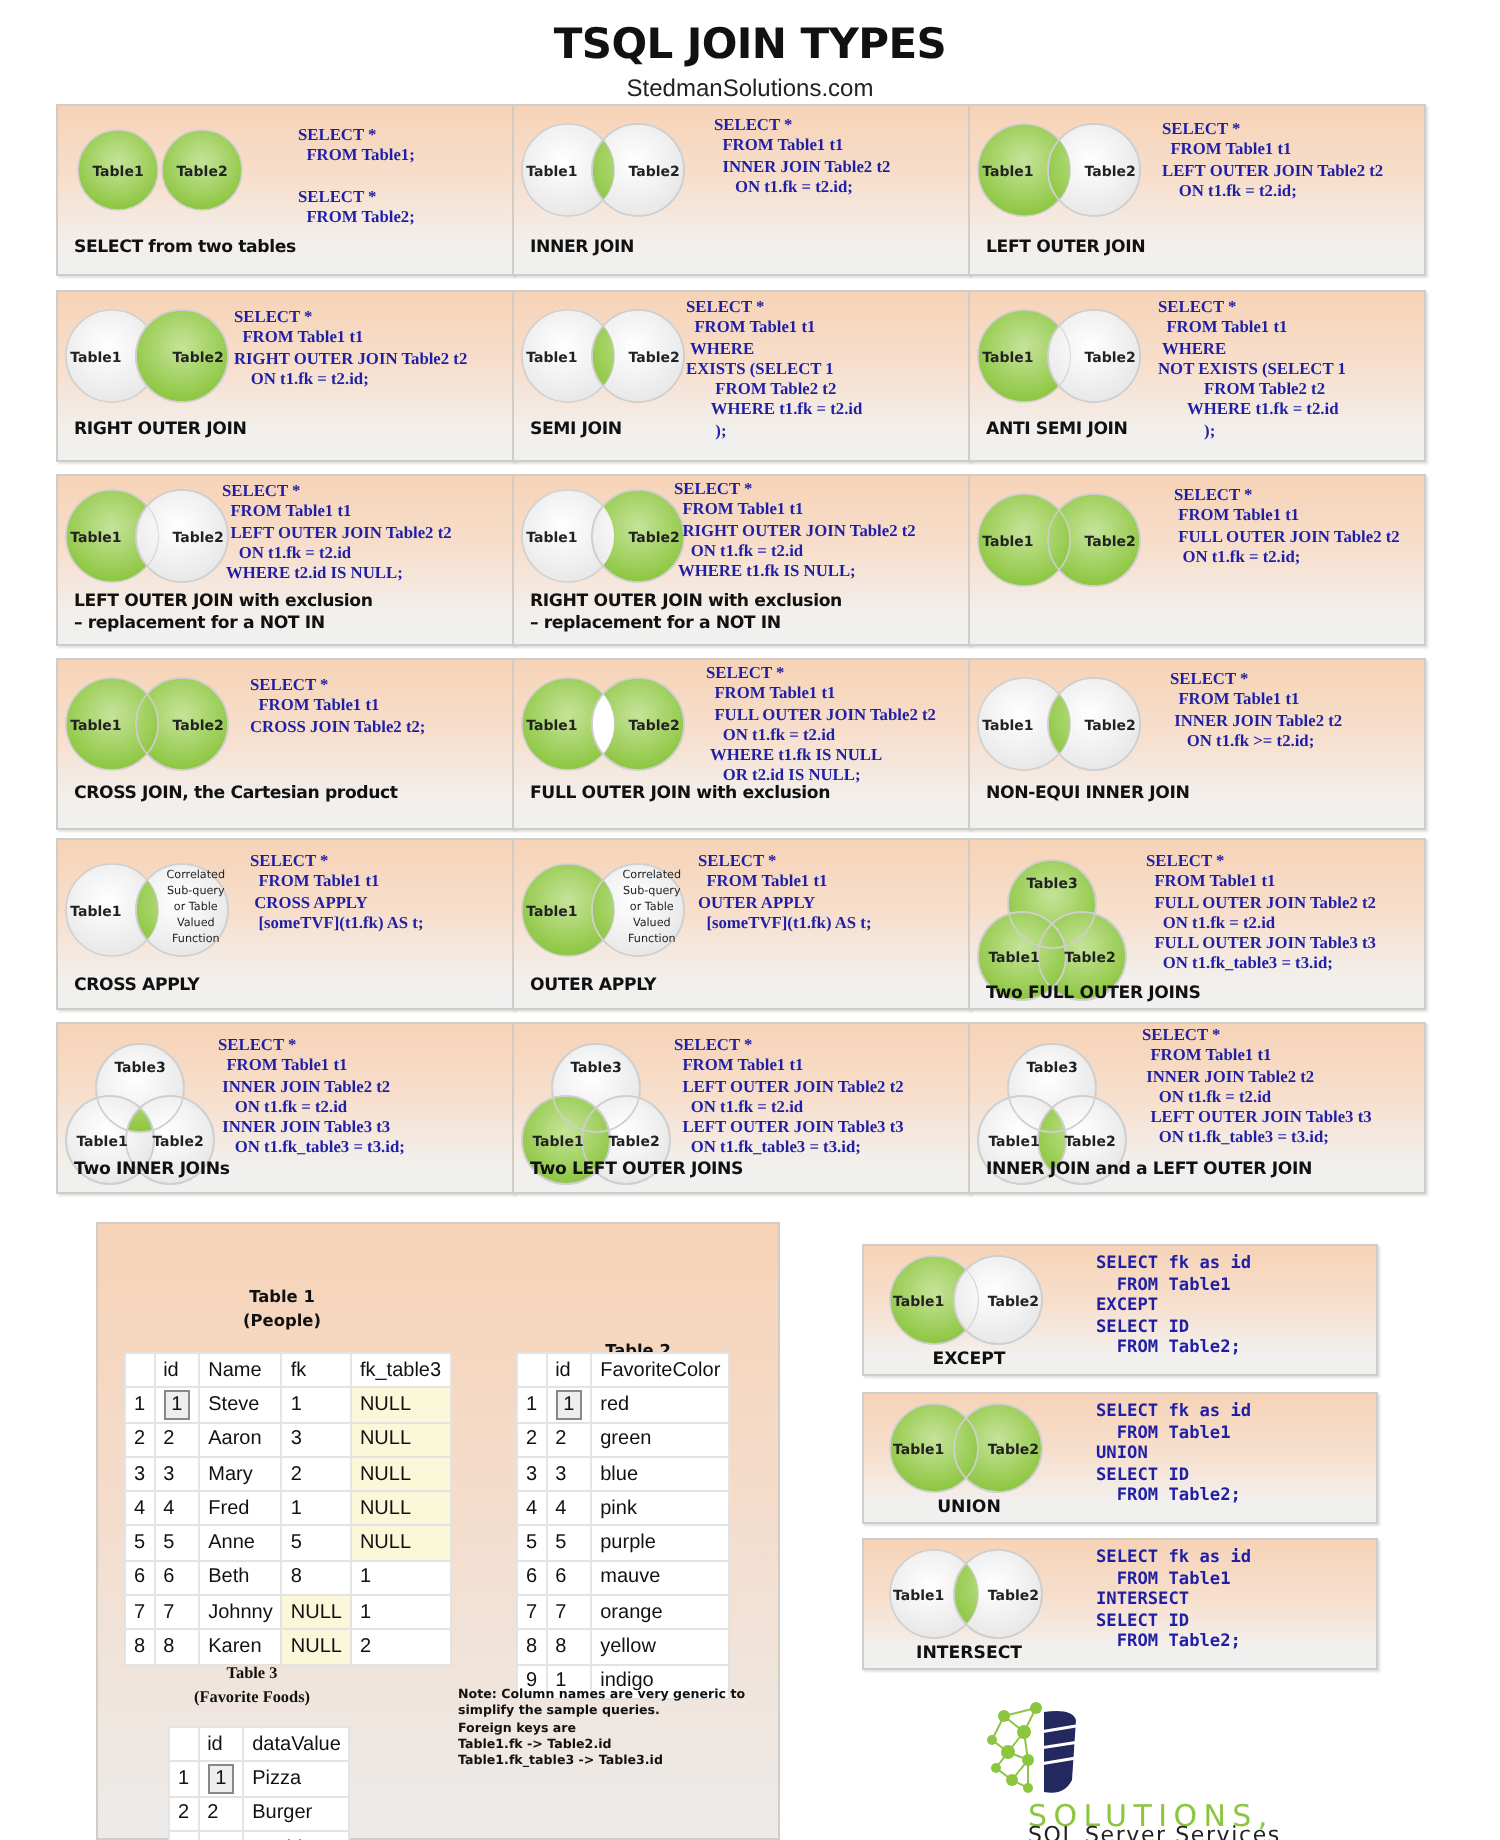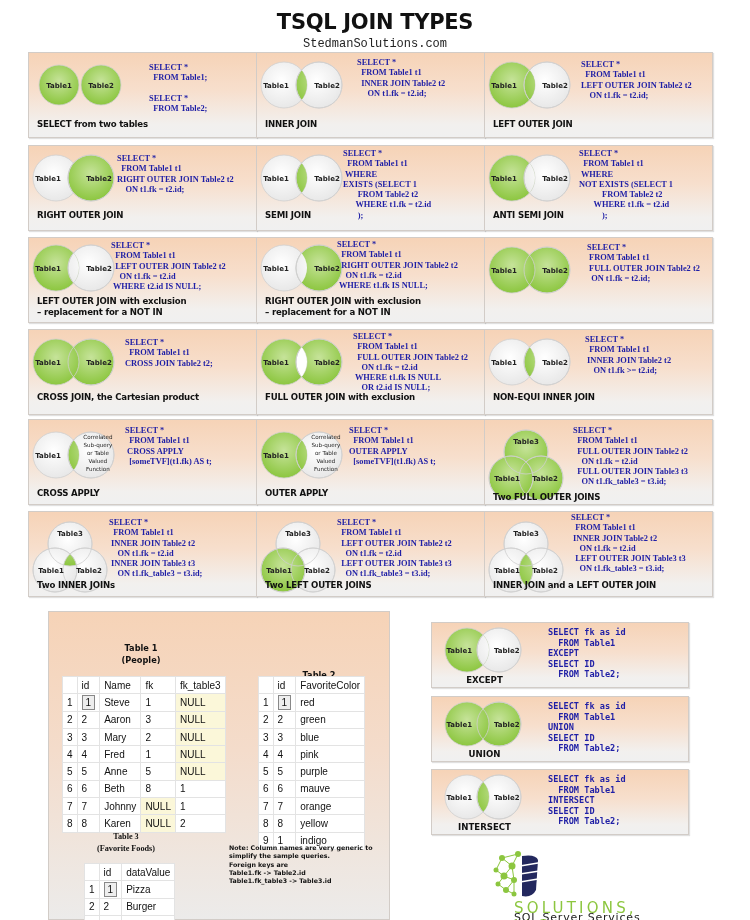--- a/index.html
+++ b/index.html
@@ -2,21 +2,21 @@
 <html><head>
 <meta charset="utf-8">
 <style>
   * { box-sizing: border-box; margin: 0; padding: 0; }
   html, body { width: 750px; height: 920px; overflow: hidden; background: #fff; }
   body { position: relative; font-family: "Liberation Sans", sans-serif; color: #111; }
 
   .title { position: absolute; left: 0; top: 10px; width: 750px; text-align: center;
            font-family: "DejaVu Sans", sans-serif; font-weight: bold; font-size: 21px; letter-spacing: -0.3px; }
   .subtitle { position: absolute; left: 0; top: 37px; width: 750px; text-align: center;
-           font-family: Liberation Mono, monospace; font-size: 12px; color: #222; }
+           font-family: Liberation Sans, sans-serif; font-size: 12px; color: #222; }
 
   .card { position: absolute; width: 229px; height: 86px;
           background: linear-gradient(to bottom, #f6d3b7 0%, #f7dfcd 45%, #f2f0ee 85%, #f0f0f0 100%);
           border: 1px solid #d2ccc7; box-shadow: 1px 1px 1px rgba(0,0,0,0.12); overflow: hidden; }
   .card svg.venn { position: absolute; left: 0; top: 0; }
   .card .code { position: absolute; font-family: Liberation Serif, serif; font-weight: bold;
           font-size: 8.4px; line-height: 10.3px; color: #1f1fa6; white-space: pre; }
   .card .label { position: absolute; left: 8px; font-family: "DejaVu Sans", sans-serif;
           font-weight: bold; font-size: 8.6px; line-height: 11px; color: #111; white-space: pre; letter-spacing: -0.2px; }
 

